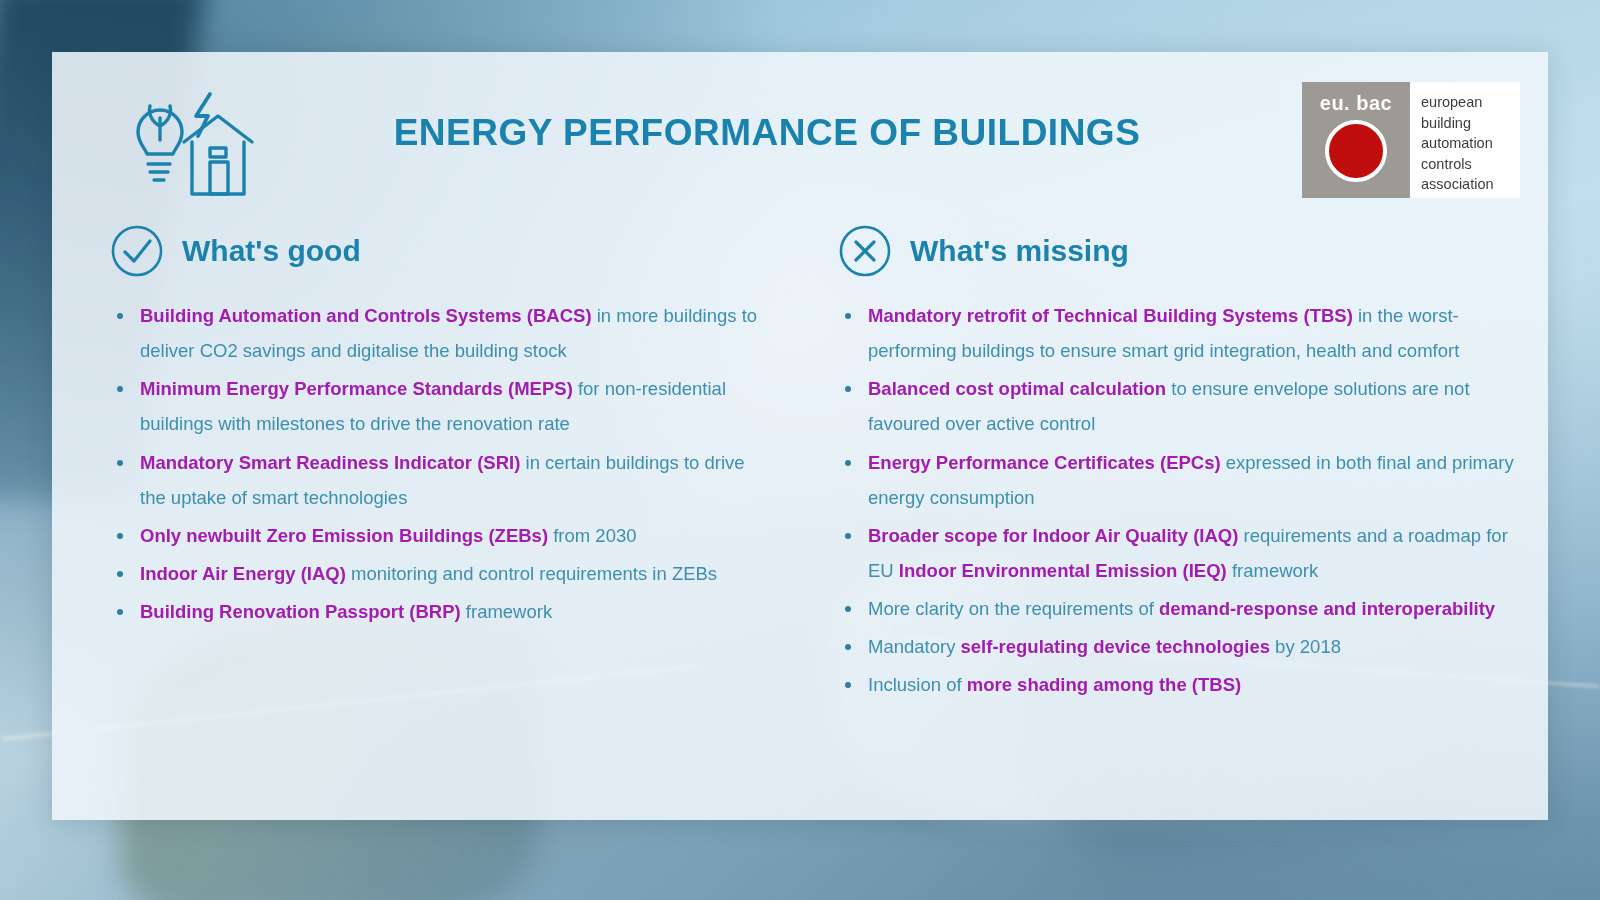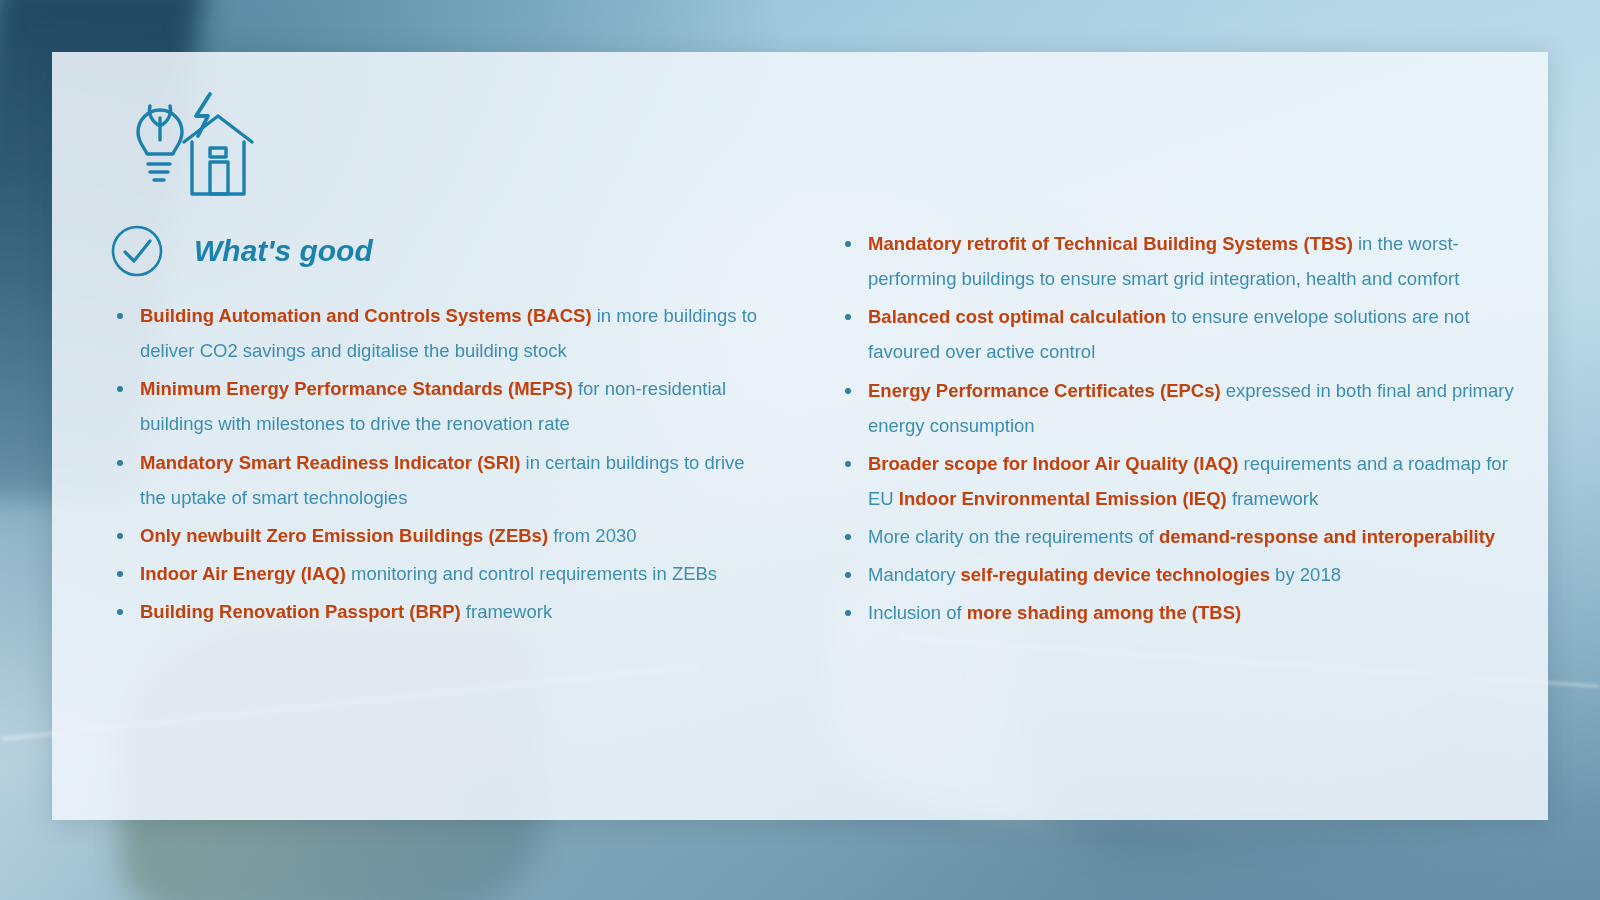--- a/index.html
+++ b/index.html
@@ -148,23 +148,22 @@
     box-sizing: border-box;
     padding: 0 34px 0 58px;
   }
   .col.right {
     padding-left: 38px;
     padding-right: 30px;
   }
   .col-head {
     display: flex;
     align-items: center;
-    gap: 30px;
+    gap: 18px;
     margin-bottom: 18px;
-    font-style: italic;
   }
   .col-head h2 {
     margin: 0;
     color: #1b82ad;
     font-size: 30px;
     font-weight: bold;
   }
   .head-icon {
     width: 54px;
     height: 54px;
@@ -182,21 +181,21 @@
     margin-bottom: 1px;
     padding-left: 4px;
   }
   ul.points li::marker {
     color: #2e7f a0;
     color: #2e7fa0;
     font-size: 20px;
   }
   .b {
     font-weight: bold;
-    color: #c2410c;
+    color: #a21caf;
   }
 </style>
 </head>
 <body>
 
 <div class="bg">
   <div class="bg-shape bg-s1"></div>
   <div class="bg-shape bg-s4"></div>
   <div class="bg-shape bg-s2"></div>
   <div class="bg-shape bg-s5"></div>
@@ -218,22 +217,36 @@
         <path d="M38 36 v22"></path>
         <path d="M88 12 l-14 22 h12 l-10 20" stroke-width="3.8"></path>
         <path d="M62 60 l34 -26 l34 26"></path>
         <path d="M70 60 v52 h52 v-52"></path>
         <rect x="88" y="80" width="18" height="32"></rect>
         <rect x="88" y="66" width="16" height="9"></rect>
       </g>
     </svg>
 
     <div class="title">
-    </div>
-
+      <div>ENERGY PERFORMANCE OF BUILDINGS</div>
+    </div>
+
+    <div class="eubac">
+      <div class="eubac-left">
+        <div class="eubac-word">eu. bac</div>
+        <div class="eubac-circle"></div>
+      </div>
+      <div class="eubac-right">
+        <div>european</div>
+        <div>building</div>
+        <div>automation</div>
+        <div>controls</div>
+        <div>association</div>
+      </div>
+    </div>
   </div>
 
   <div class="columns">
 
     <div class="col left">
       <div class="col-head">
         <svg class="head-icon" viewBox="0 0 54 54">
           <circle cx="27" cy="27" r="24" fill="none" stroke="#1b82ad" stroke-width="2.6"></circle>
           <path d="M15 28 l9 9 l16 -20" fill="none" stroke="#1b82ad" stroke-width="3.2" stroke-linecap="round" stroke-linejoin="round"></path>
         </svg>
@@ -243,20 +256,27 @@
           <li><span class="b">Building Automation and Controls Systems (BACS)</span><span> in more buildings to deliver CO2 savings and digitalise the building stock</span></li>
           <li><span class="b">Minimum Energy Performance Standards (MEPS)</span><span> for non-residential buildings with milestones to drive the renovation rate</span></li>
           <li><span class="b">Mandatory Smart Readiness Indicator (SRI)</span><span> in certain buildings to drive the uptake of smart technologies</span></li>
           <li><span class="b">Only newbuilt Zero Emission Buildings (ZEBs)</span><span> from 2030</span></li>
           <li><span class="b">Indoor Air Energy (IAQ)</span><span> monitoring and control requirements in ZEBs</span></li>
           <li><span class="b"> Building Renovation Passport (BRP)</span><span> framework</span></li>
         </ul>
     </div>
 
     <div class="col right">
+      <div class="col-head">
+        <svg class="head-icon" viewBox="0 0 54 54">
+          <circle cx="27" cy="27" r="24" fill="none" stroke="#1b82ad" stroke-width="2.6"></circle>
+          <path d="M18 18 l18 18 M36 18 l-18 18" fill="none" stroke="#1b82ad" stroke-width="3.2" stroke-linecap="round"></path>
+        </svg>
+        <h2>What's missing</h2>
+      </div>
       <ul class="points">
           <li><span class="b">Mandatory retrofit of Technical Building Systems (TBS)</span><span> in the worst-performing buildings to ensure smart grid integration, health and comfort</span></li>
           <li><span class="b">Balanced cost optimal calculation</span><span> to ensure envelope solutions are not favoured over active control</span></li>
           <li><span class="b">Energy Performance Certificates (EPCs)</span><span> expressed in both final and primary energy consumption</span></li>
           <li><span class="b">Broader scope for Indoor Air Quality (IAQ)</span><span> requirements and a roadmap for EU </span><span class="b">Indoor Environmental Emission (IEQ)</span><span> framework</span></li>
           <li><span>More clarity on the requirements of </span><span class="b">demand-response and interoperability</span></li>
           <li><span>Mandatory </span><span class="b">self-regulating device technologies</span><span> by 2018</span></li>
           <li><span>Inclusion of </span><span class="b">more shading among the (TBS)</span></li>
         </ul>
     </div>

